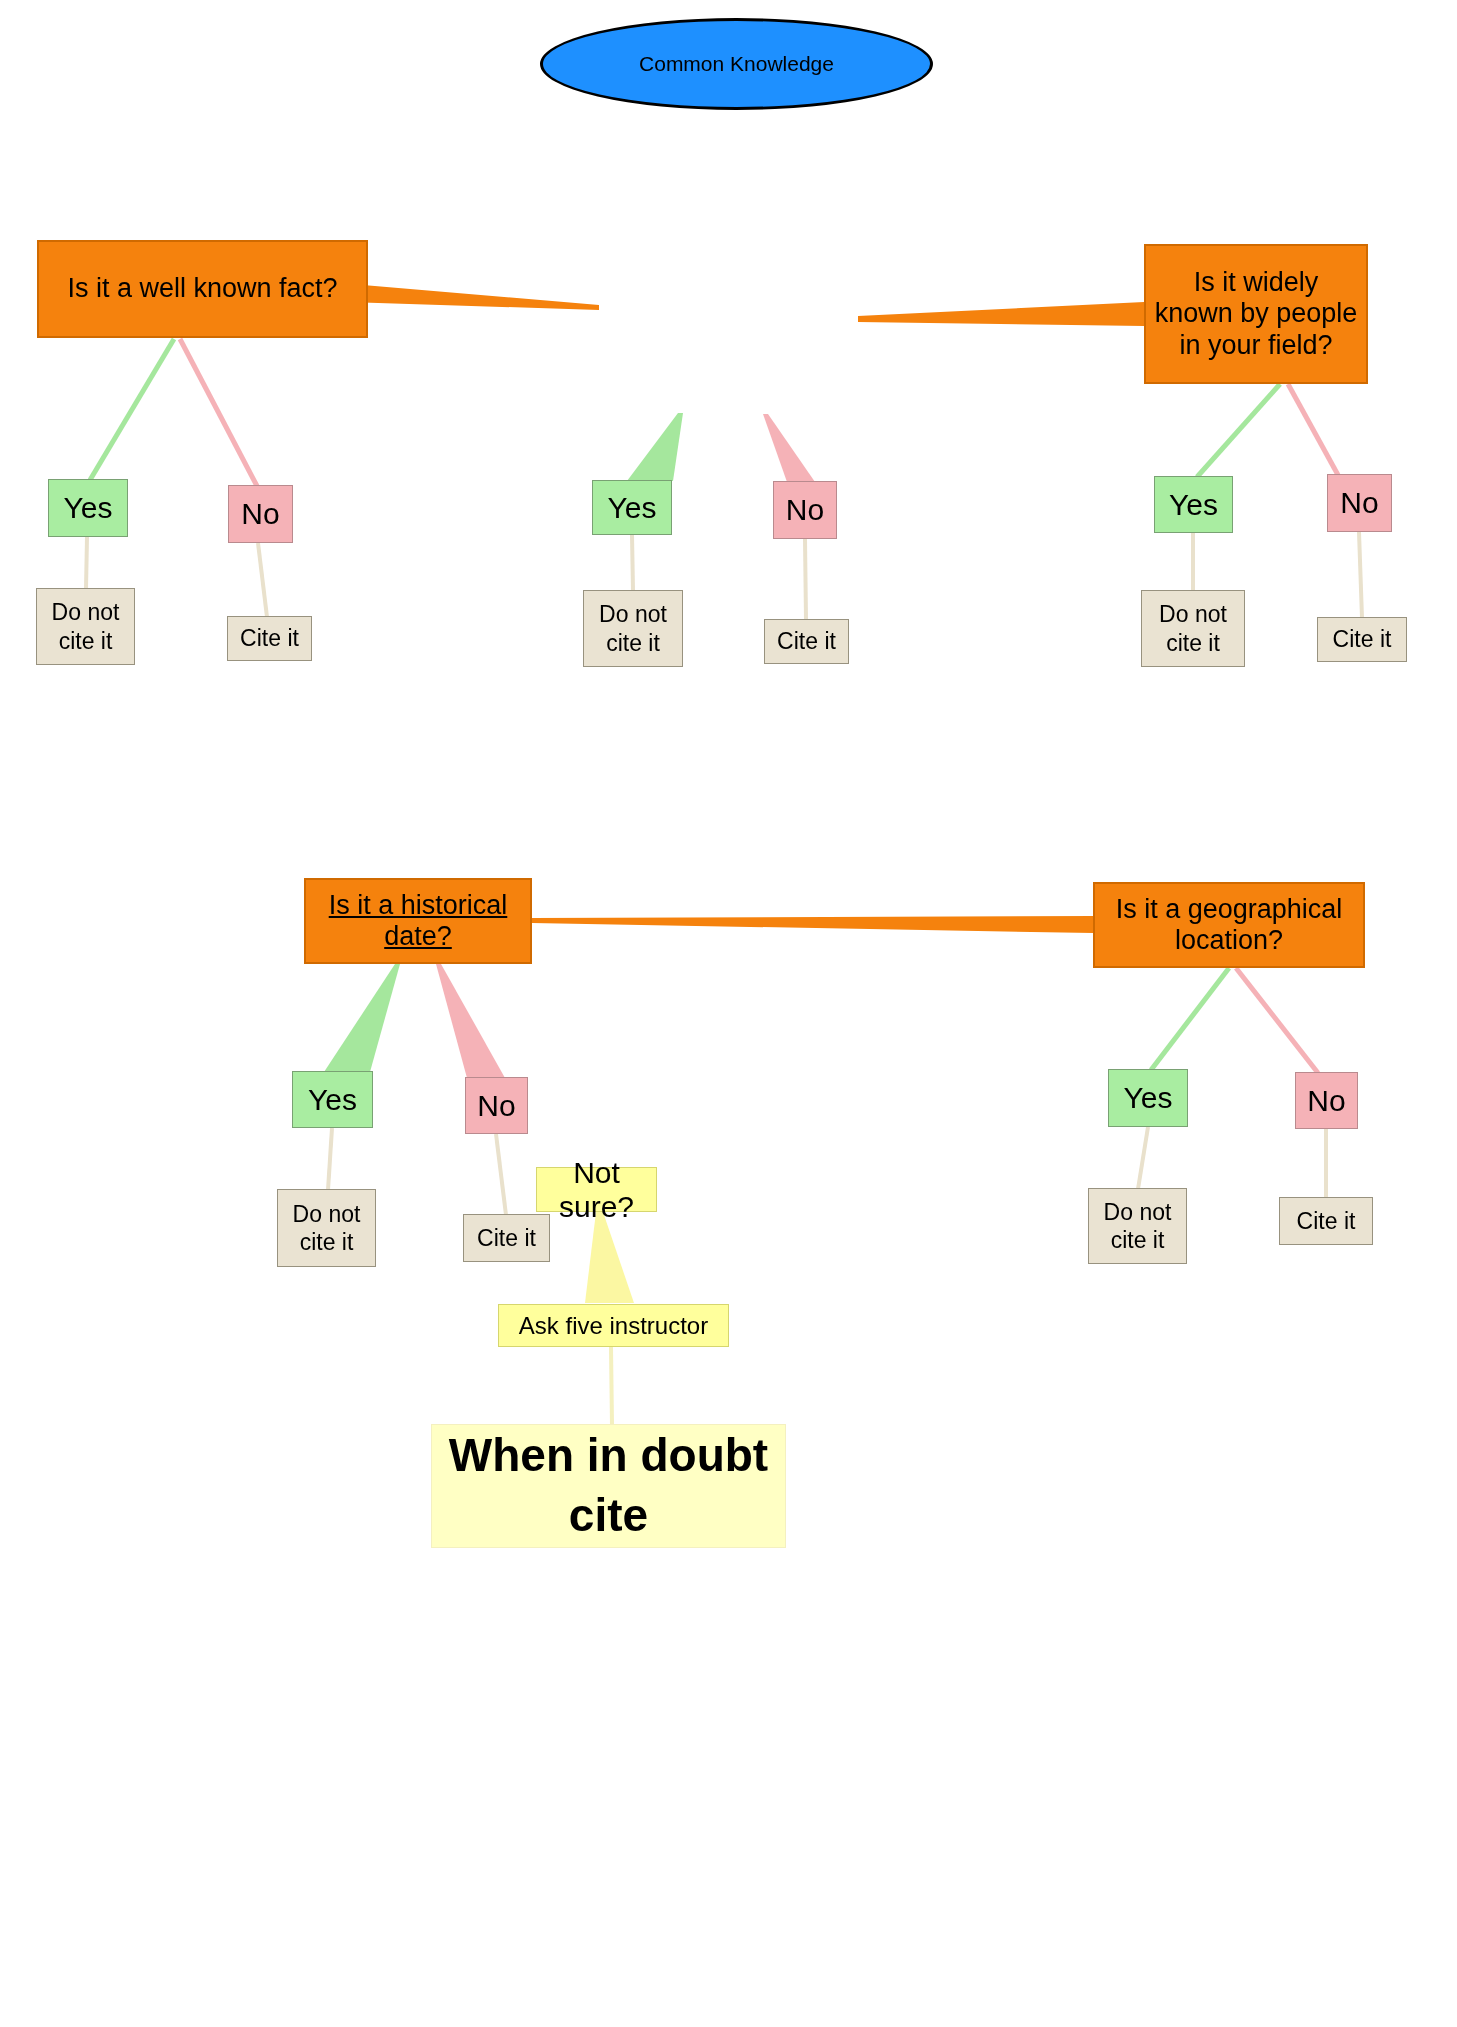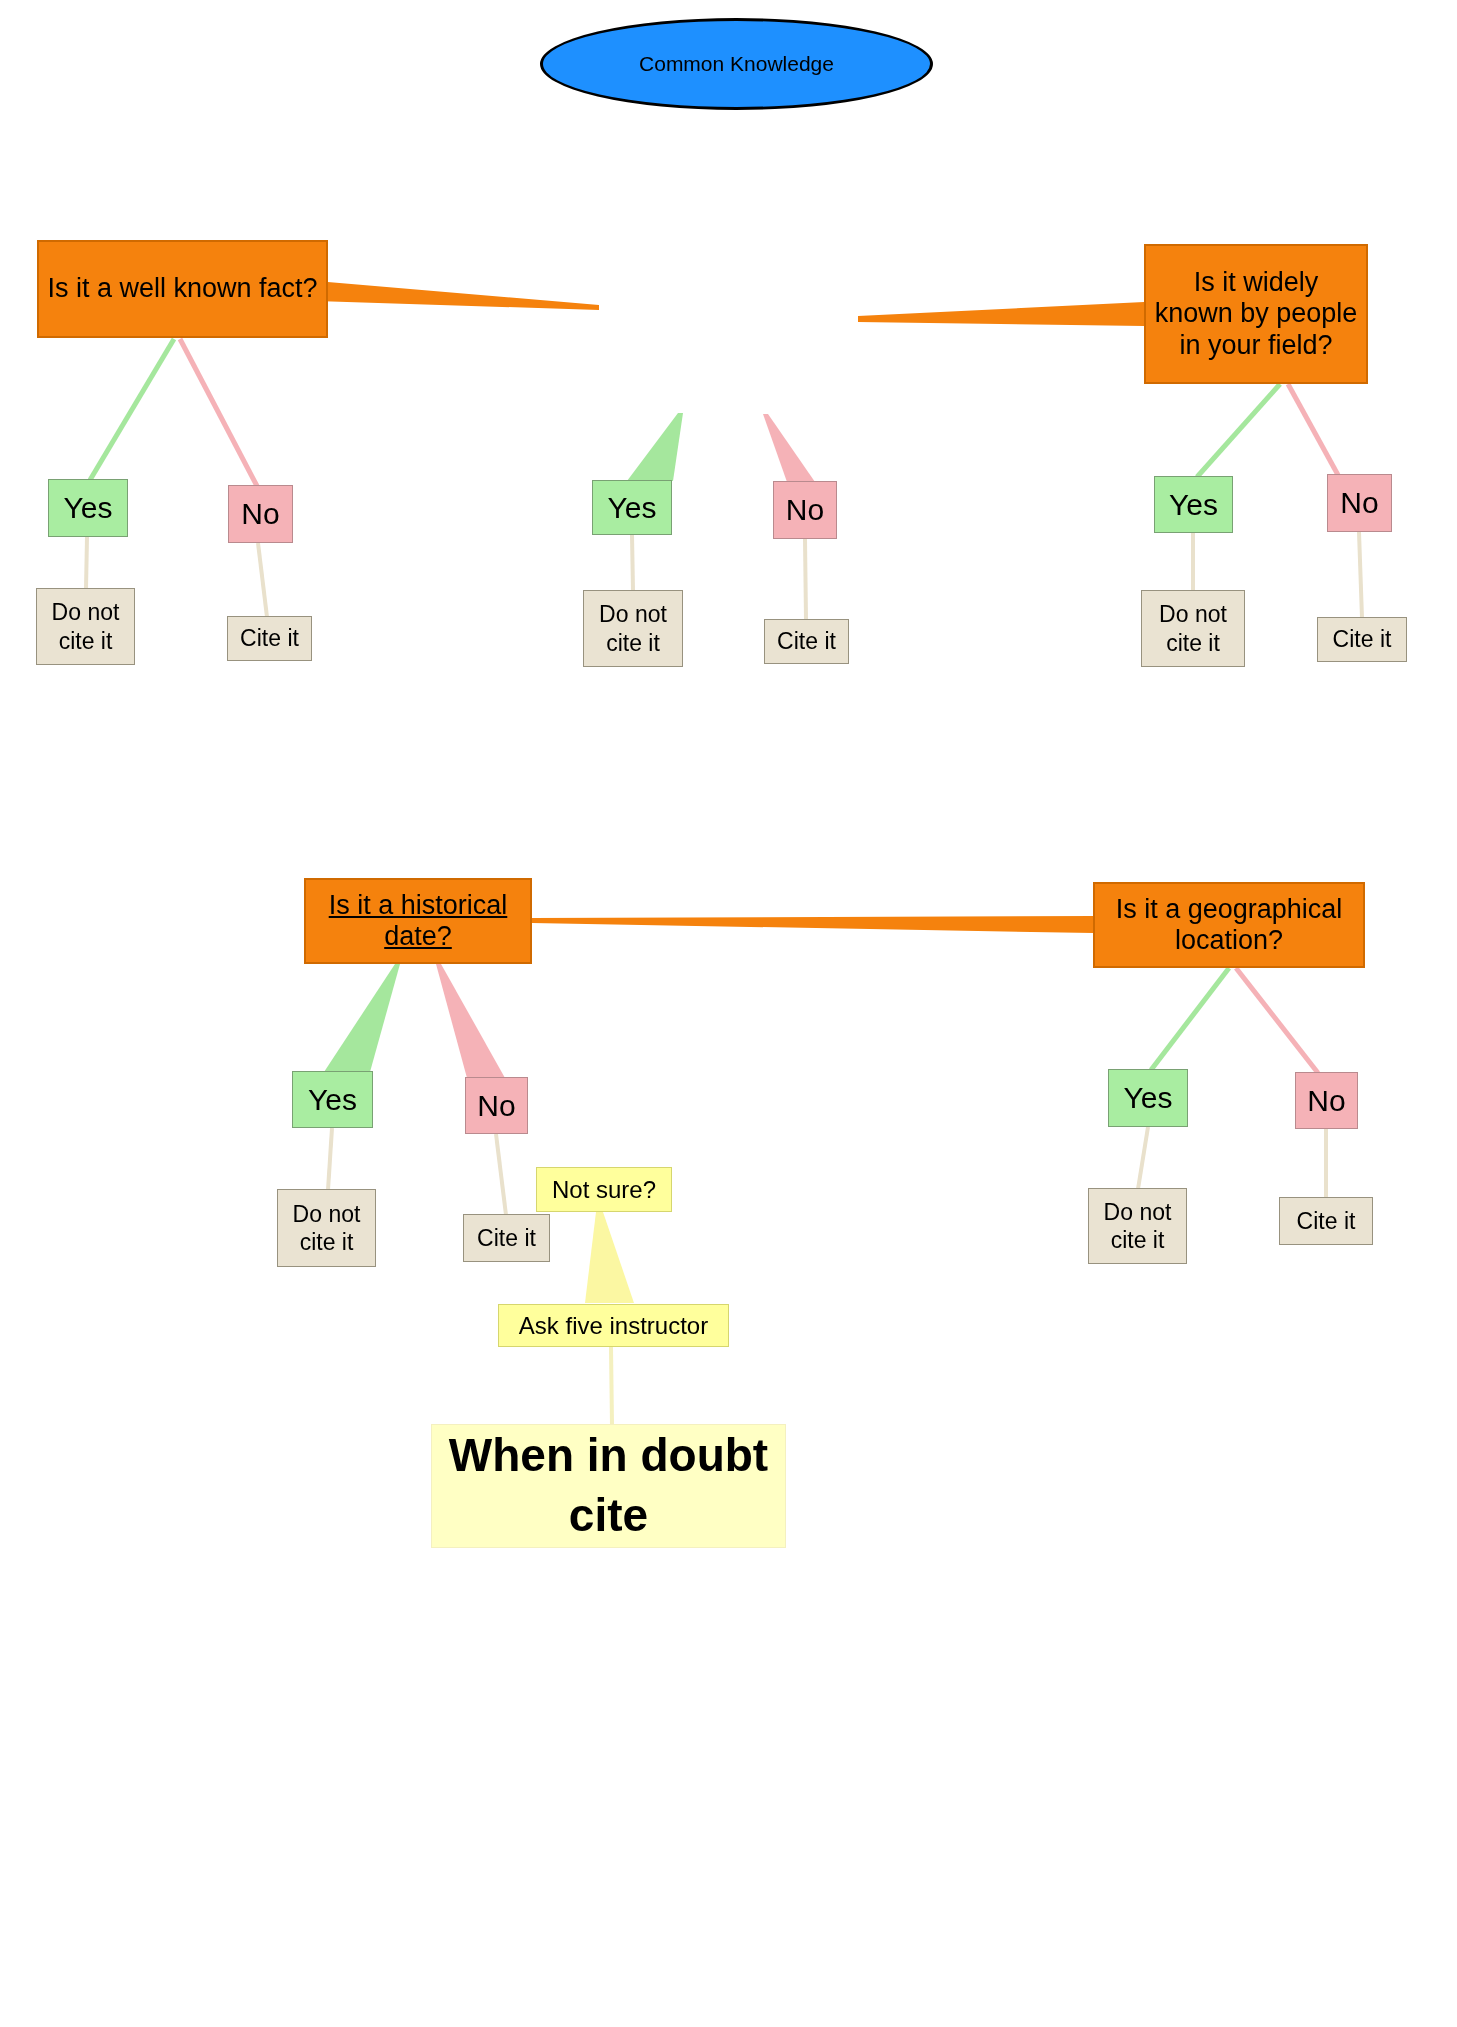--- a/index.html
+++ b/index.html
@@ -90,21 +90,21 @@
     <line stroke-width="5" x1="1236" y1="968" x2="1318" y2="1073" stroke="#f5b2b7"></line>
     <line stroke-width="4" x1="1148" y1="1127" x2="1138" y2="1189" stroke="#e9e1cc"></line>
     <line stroke-width="4" x1="1326" y1="1129" x2="1326" y2="1198" stroke="#e9e1cc"></line>
 
     <polygon points="596,1212 603,1212 634,1303 585,1303" fill="#fbf7a2"></polygon>
     <line stroke-width="4" x1="611" y1="1347" x2="612" y2="1426" stroke="#f4f0bf"></line>
   </svg>
 
   <div class="node ellipse" style="left: 540px; top: 18px; width: 393px; height: 92px; background: rgb(30, 144, 255);">Common Knowledge</div>
 
-  <div class="node question" style="left: 37px; top: 240px; width: 291px; height: 98px; background: rgb(245, 130, 13); border-color: rgb(208, 106, 0);">Is it a well known fact?</div>
+  <div class="node question" style="left: 37px; top: 240px; width: 331px; height: 98px; background: rgb(245, 130, 13); border-color: rgb(208, 106, 0);">Is it a well known fact?</div>
   <div class="node answer" style="left: 48px; top: 479px; width: 80px; height: 58px; background: rgb(169, 237, 161); border-color: rgb(121, 161, 115);">Yes</div>
   <div class="node answer" style="left: 228px; top: 485px; width: 65px; height: 58px; background: rgb(245, 178, 183); border-color: rgb(185, 138, 142);">No</div>
   <div class="node result" style="left: 36px; top: 588px; width: 99px; height: 77px; background: rgb(234, 227, 210); border-color: rgb(152, 146, 127);">Do not cite it</div>
   <div class="node result" style="left: 227px; top: 616px; width: 85px; height: 45px; background: rgb(234, 227, 210); border-color: rgb(152, 146, 127);">Cite it</div>
 
   <div class="node answer" style="left: 592px; top: 480px; width: 80px; height: 55px; background: rgb(169, 237, 161); border-color: rgb(121, 161, 115);">Yes</div>
   <div class="node answer" style="left: 773px; top: 481px; width: 64px; height: 58px; background: rgb(245, 178, 183); border-color: rgb(185, 138, 142);">No</div>
   <div class="node result" style="left: 583px; top: 590px; width: 100px; height: 77px; background: rgb(234, 227, 210); border-color: rgb(152, 146, 127);">Do not cite it</div>
   <div class="node result" style="left: 764px; top: 619px; width: 85px; height: 45px; background: rgb(234, 227, 210); border-color: rgb(152, 146, 127);">Cite it</div>
 
@@ -119,17 +119,17 @@
   <div class="node answer" style="left: 465px; top: 1077px; width: 63px; height: 57px; background: rgb(245, 178, 183); border-color: rgb(185, 138, 142);">No</div>
   <div class="node result" style="left: 277px; top: 1189px; width: 99px; height: 78px; background: rgb(234, 227, 210); border-color: rgb(152, 146, 127);">Do not cite it</div>
   <div class="node result" style="left: 463px; top: 1214px; width: 87px; height: 48px; background: rgb(234, 227, 210); border-color: rgb(152, 146, 127);">Cite it</div>
 
   <div class="node question" style="left: 1093px; top: 882px; width: 272px; height: 86px; background: rgb(245, 130, 13); border-color: rgb(208, 106, 0);">Is it a geographical location?</div>
   <div class="node answer" style="left: 1108px; top: 1069px; width: 80px; height: 58px; background: rgb(169, 237, 161); border-color: rgb(121, 161, 115);">Yes</div>
   <div class="node answer" style="left: 1295px; top: 1072px; width: 63px; height: 57px; background: rgb(245, 178, 183); border-color: rgb(185, 138, 142);">No</div>
   <div class="node result" style="left: 1088px; top: 1188px; width: 99px; height: 76px; background: rgb(234, 227, 210); border-color: rgb(152, 146, 127);">Do not cite it</div>
   <div class="node result" style="left: 1279px; top: 1197px; width: 94px; height: 48px; background: rgb(234, 227, 210); border-color: rgb(152, 146, 127);">Cite it</div>
 
-  <div class="node note" style="left: 536px; top: 1167px; width: 136px; height: 45px; font-size: 24px; background: rgb(255, 255, 156); border-color: rgb(214, 214, 110);">Not sure?</div>
+  <div class="node note" style="left: 536px; top: 1167px; width: 121px; height: 45px; font-size: 30px; background: rgb(255, 255, 156); border-color: rgb(214, 214, 110);">Not sure?</div>
   <div class="node note" style="left: 498px; top: 1304px; width: 231px; height: 43px; font-size: 24px; background: rgb(255, 255, 156); border-color: rgb(214, 214, 110);">Ask five instructor</div>
   <div class="node final" style="left: 431px; top: 1424px; width: 355px; height: 124px; background: rgb(255, 255, 196);">When in doubt cite</div>
 
 </div>
 
 </body></html>

